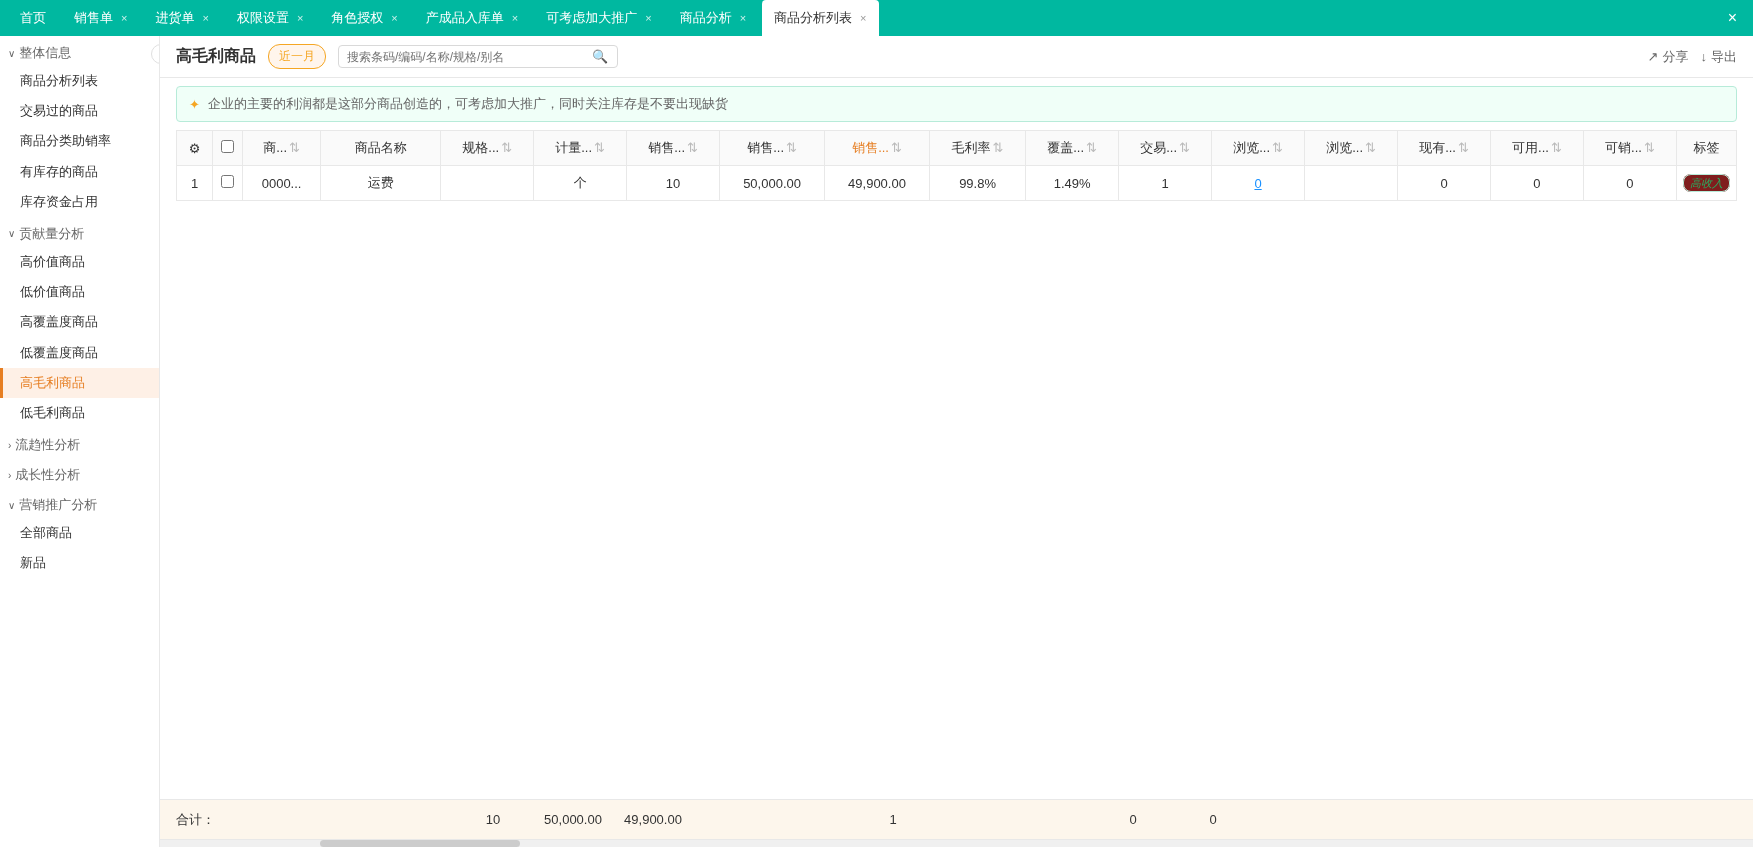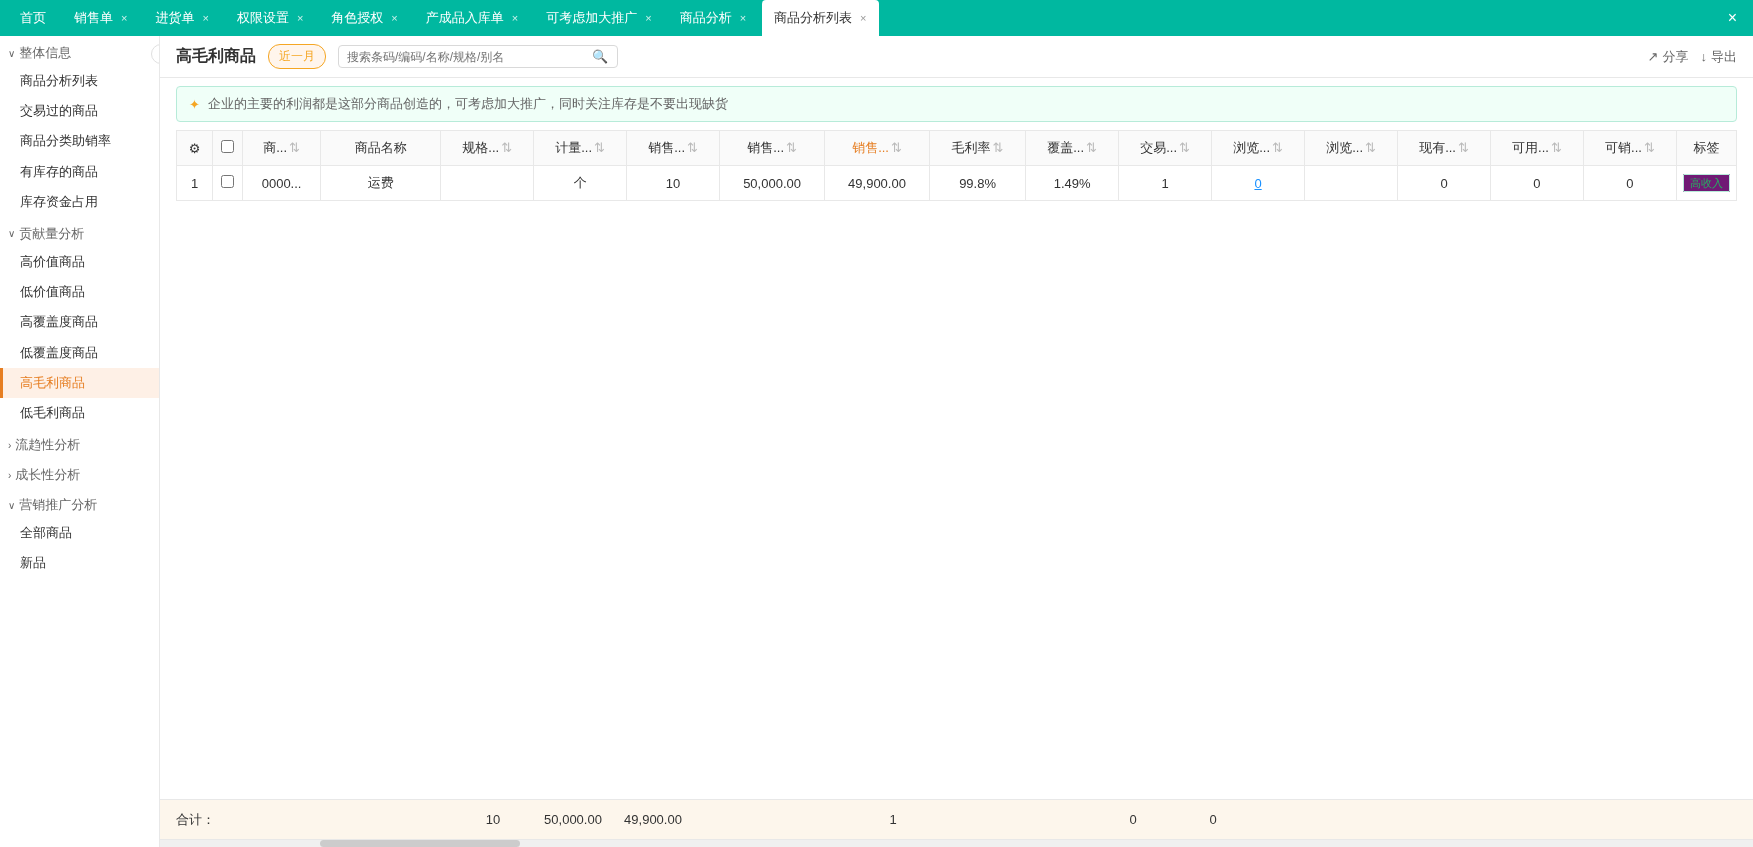--- a/index.html
+++ b/index.html
@@ -209,24 +209,25 @@
     table td {
       border: 1px solid #e8e8e8;
       padding: 8px 6px;
       color: #333;
       text-align: center;
       white-space: nowrap;
     }
     .tag-high-income {
       color: #27ae60;
       font-size: 11px;
-      background: #701a75;
+      background: #7f1d1d;
       border: 1px solid #b7ebd9;
       padding: 2px 6px;
-      border-radius: 1px;
+      border-radius: 8px;
+      font-style: italic;
     }
     .link-text { color: #1890ff; text-decoration: underline; cursor: pointer; }
 
     
     .table-footer {
       background: #fdf6ec;
       border-top: 1px solid #e8e8e8;
       padding: 8px 16px;
       display: flex;
       align-items: center;

